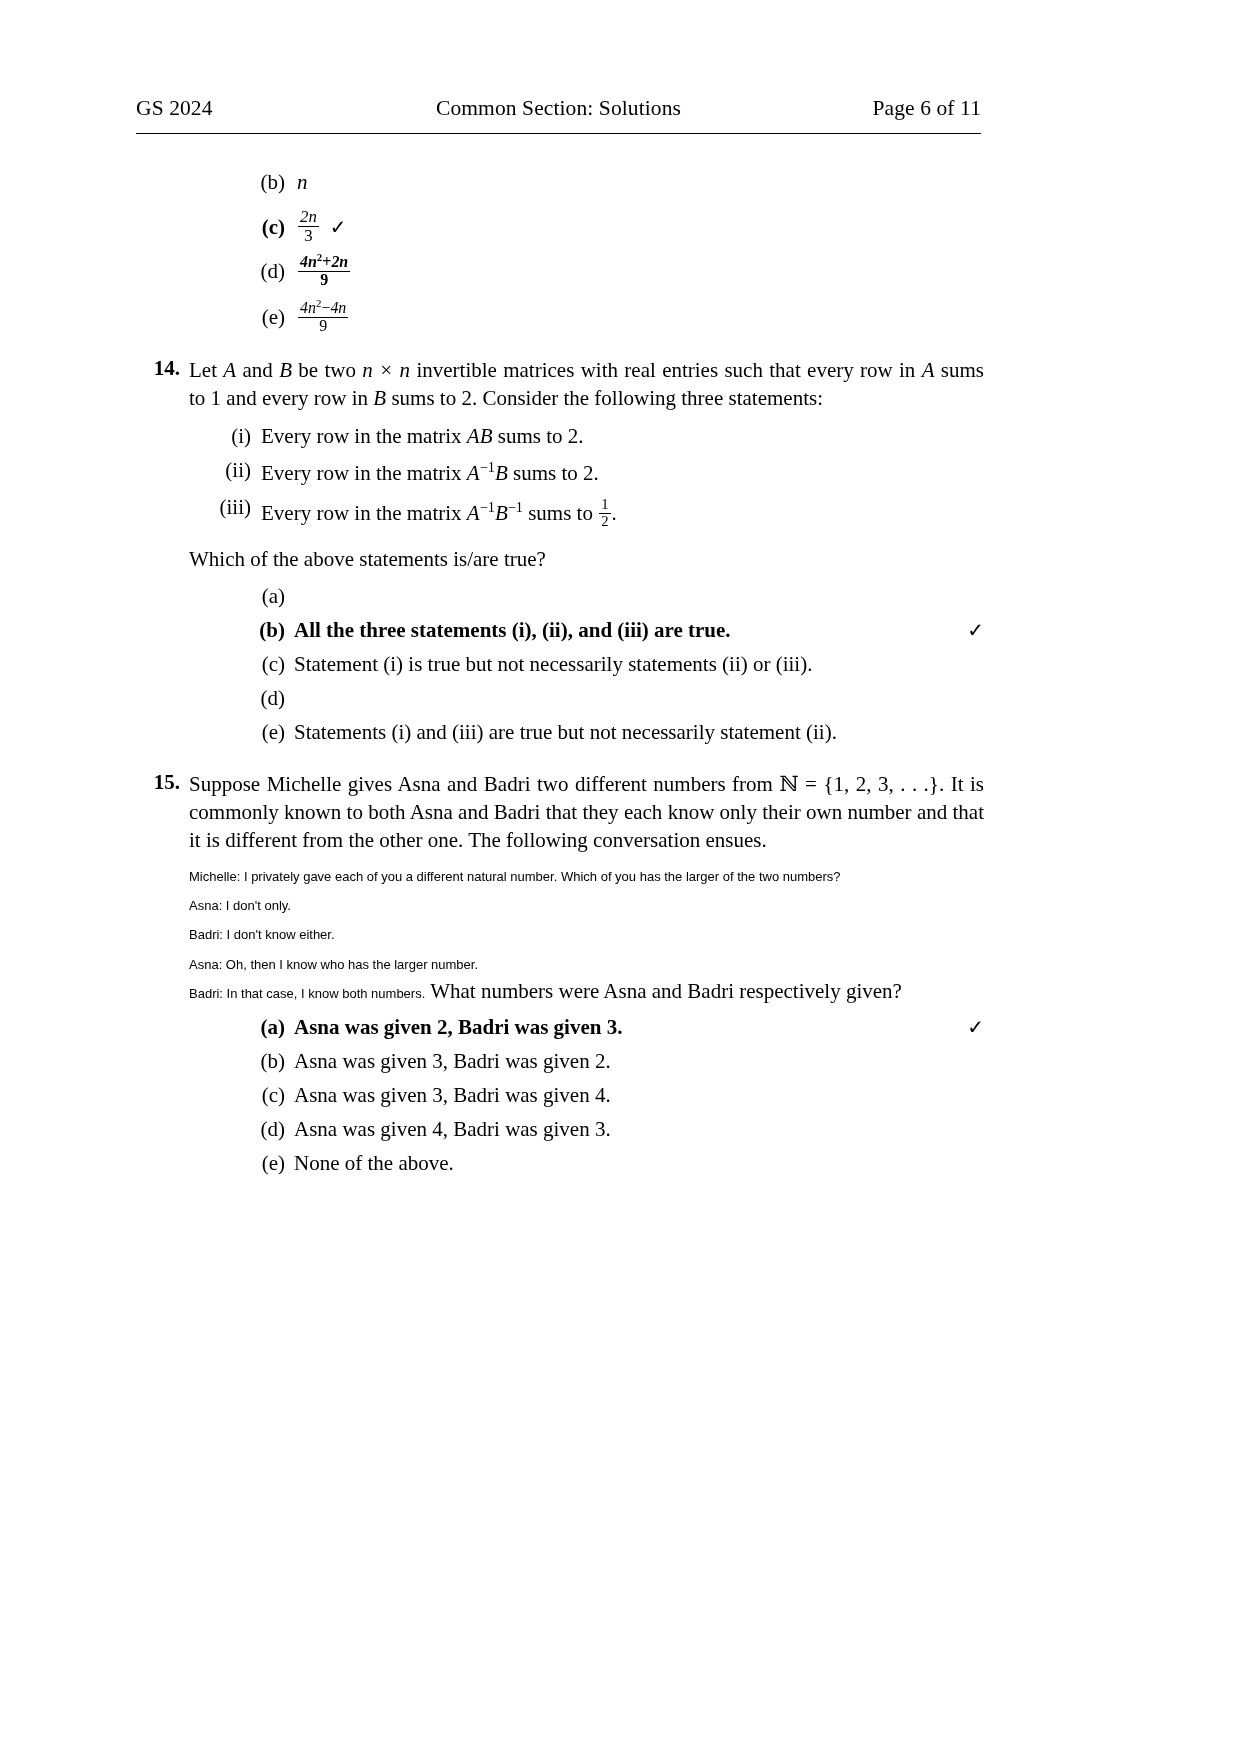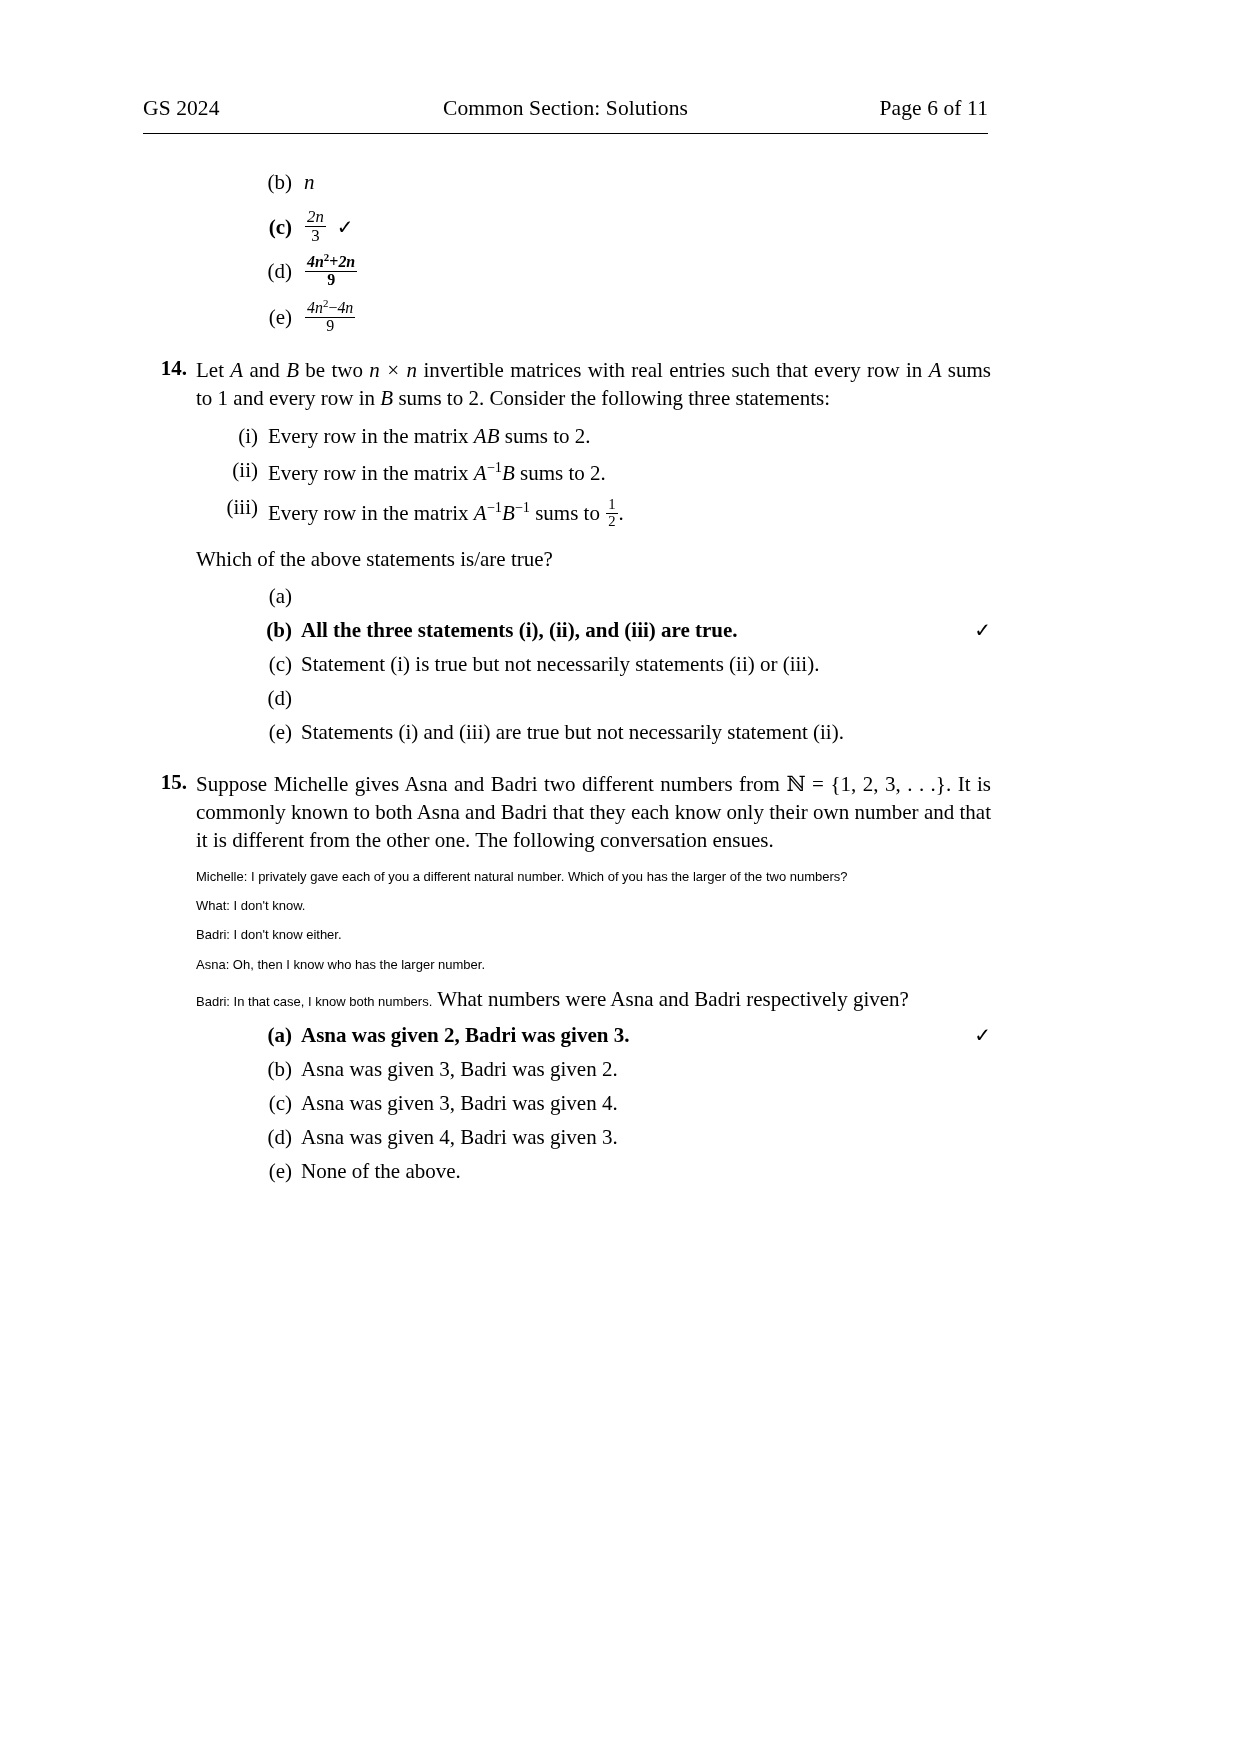--- a/index.html
+++ b/index.html
@@ -10,21 +10,21 @@
   body {
     width: 1241px;
     height: 1754px;
     font-family: "Liberation Serif", "DejaVu Serif", serif;
     color: #000000;
     position: relative;
     overflow: hidden;
   }
   .page {
     position: absolute;
-    left: 12px; top: 0;
+    left: 5px; top: 0;
     width: 1152px;
     height: 1754px;
     padding: 0;
   }
   
   .header {
     position: absolute;
     left: 131px;
     top: 96px;
     width: 845px;
@@ -245,24 +245,24 @@
       </div>
     </div>
 
     <div class="qblock" style="position:absolute; left:0; top:600px; width:848px;">
       <div class="qnum">15.</div>
       <div class="qbody">
         <p class="tight"><span>Suppose Michelle gives Asna and Badri two different numbers from </span><span>ℕ = {1, 2, 3, . . .}.</span><span> It is commonly known to both Asna and Badri that they each know only their own number and that it is different from the other one. The following conversation ensues.</span></p>
 
         <div class="dlg">
           <p class="sans">Michelle: I privately gave each of you a different natural number. Which of you has the larger of the two numbers?</p>
-          <p class="sans">What: I don't know.</p>
+          <p class="sans">Asna: I don't only.</p>
           <p class="sans">Badri: I don't know either.</p>
           <p class="sans">Asna: Oh, then I know who has the larger number.</p>
-          <p class="tight" style="margin-top:12px;"><span class="sans">Badri: In that case, I know both numbers.</span> <span>What numbers were Asna and Badri respectively given?</span></p>
+          <p class="tight" style="margin-top:4px;"><span class="sans">Badri: In that case, I know both numbers.</span> <span>What numbers were Asna and Badri respectively given?</span></p>
         </div>
 
         <ul class="ans-list" style="margin-top:12px;">
           <li class="opt">
             <span class="lbl bold">(a)</span>
             <span class="txt bold">Asna was given 2, Badri was given 3.</span>
             <span class="check">✓</span>
           </li>
           <li class="opt">
             <span class="lbl">(b)</span>

